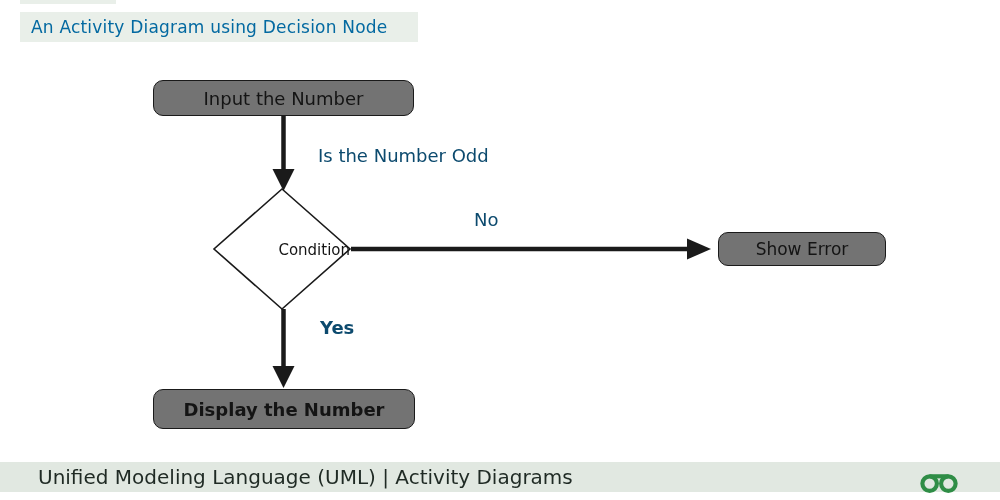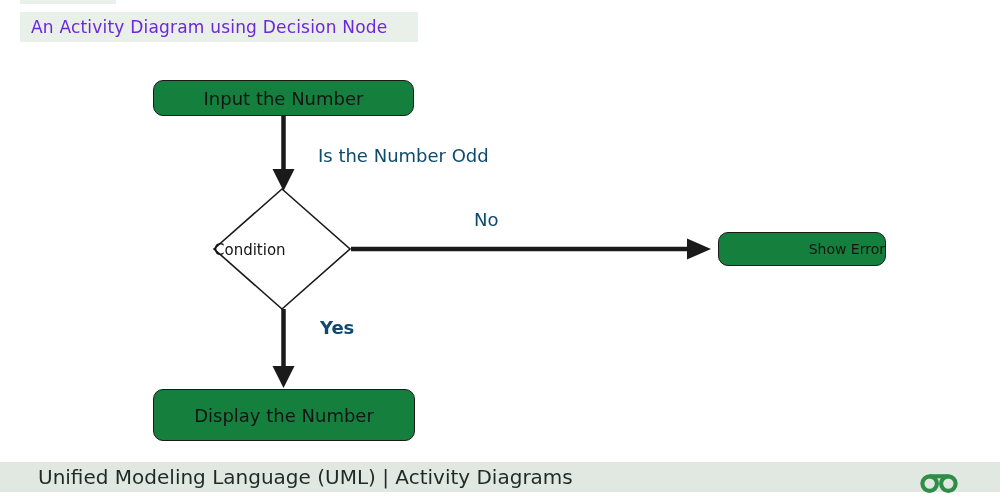--- a/index.html
+++ b/index.html
@@ -9,38 +9,38 @@
   }
   .top-strip {
     position:absolute; left:20px; top:0; width:96px; height:4px;
     background:var(--highlight,#e9efe9);
   }
   .title-highlight {
     position:absolute; left:20px; top:12px; width:398px; height:30px;
     background:var(--highlight,#e9efe9);
     display:flex; align-items:center; box-sizing:border-box; padding-left:11px;
   }
-  .title-highlight span { font-size:17px; color:#6d28d9; white-space:nowrap; letter-spacing:0.2px; }
+  .title-highlight span { font-size:17px; color:#0369a1; white-space:nowrap; letter-spacing:0.2px; }
 
   .overlay { position:absolute; left:0; top:0; width:1000px; height:500px; }
   .overlay line { stroke:var(--line,#1a1a1a); stroke-width:4.5; }
   .overlay polygon.head { fill:var(--line,#1a1a1a); stroke:none; }
   .overlay polygon.diamond { fill:#ffffff; stroke:var(--line,#1a1a1a); stroke-width:1.6; }
 
   .box {
     position:absolute; border:1.5px solid var(--line,#1a1a1a); border-radius:10px;
-    background:#15803d; display:flex; align-items:center; justify-content:center;
+    background:#737373; display:flex; align-items:center; justify-content:center;
     box-sizing:border-box; font-size:18px; color:#141414; white-space:nowrap;
   }
   .box-input   { left:153px; top:80px;  width:261px; height:36px; }
-  .box-error   { left:718px; top:232px; width:168px; height:34px; font-size:14px;justify-content:flex-end; }
-  .box-display { left:153px; top:389px; width:262px; height:52px; }
+  .box-error   { left:718px; top:232px; width:168px; height:34px; font-size:17px; }
+  .box-display { left:153px; top:389px; width:262px; height:40px;font-weight:bold; }
 
   .condition-label {
-    position:absolute; left:214px; top:241px; width:136px; text-align:left;
+    position:absolute; left:214px; top:241px; width:136px; text-align:right;
     font-size:15px; color:#141414;
   }
   .edge-label { position:absolute; white-space:nowrap; color:#0c4a6e; }
   .lab-question { left:318px; top:145px; font-size:18px; }
   .lab-no       { left:462px; top:209px; font-size:18px;margin-left:12px; }
   .lab-yes      { left:320px; top:317px; font-size:18px;font-weight:bold; }
 
   .footer {
     position:absolute; left:0; top:462px; width:1000px; height:30px;
     background:var(--footer-bg,#e1e8e1); display:flex; align-items:center;

